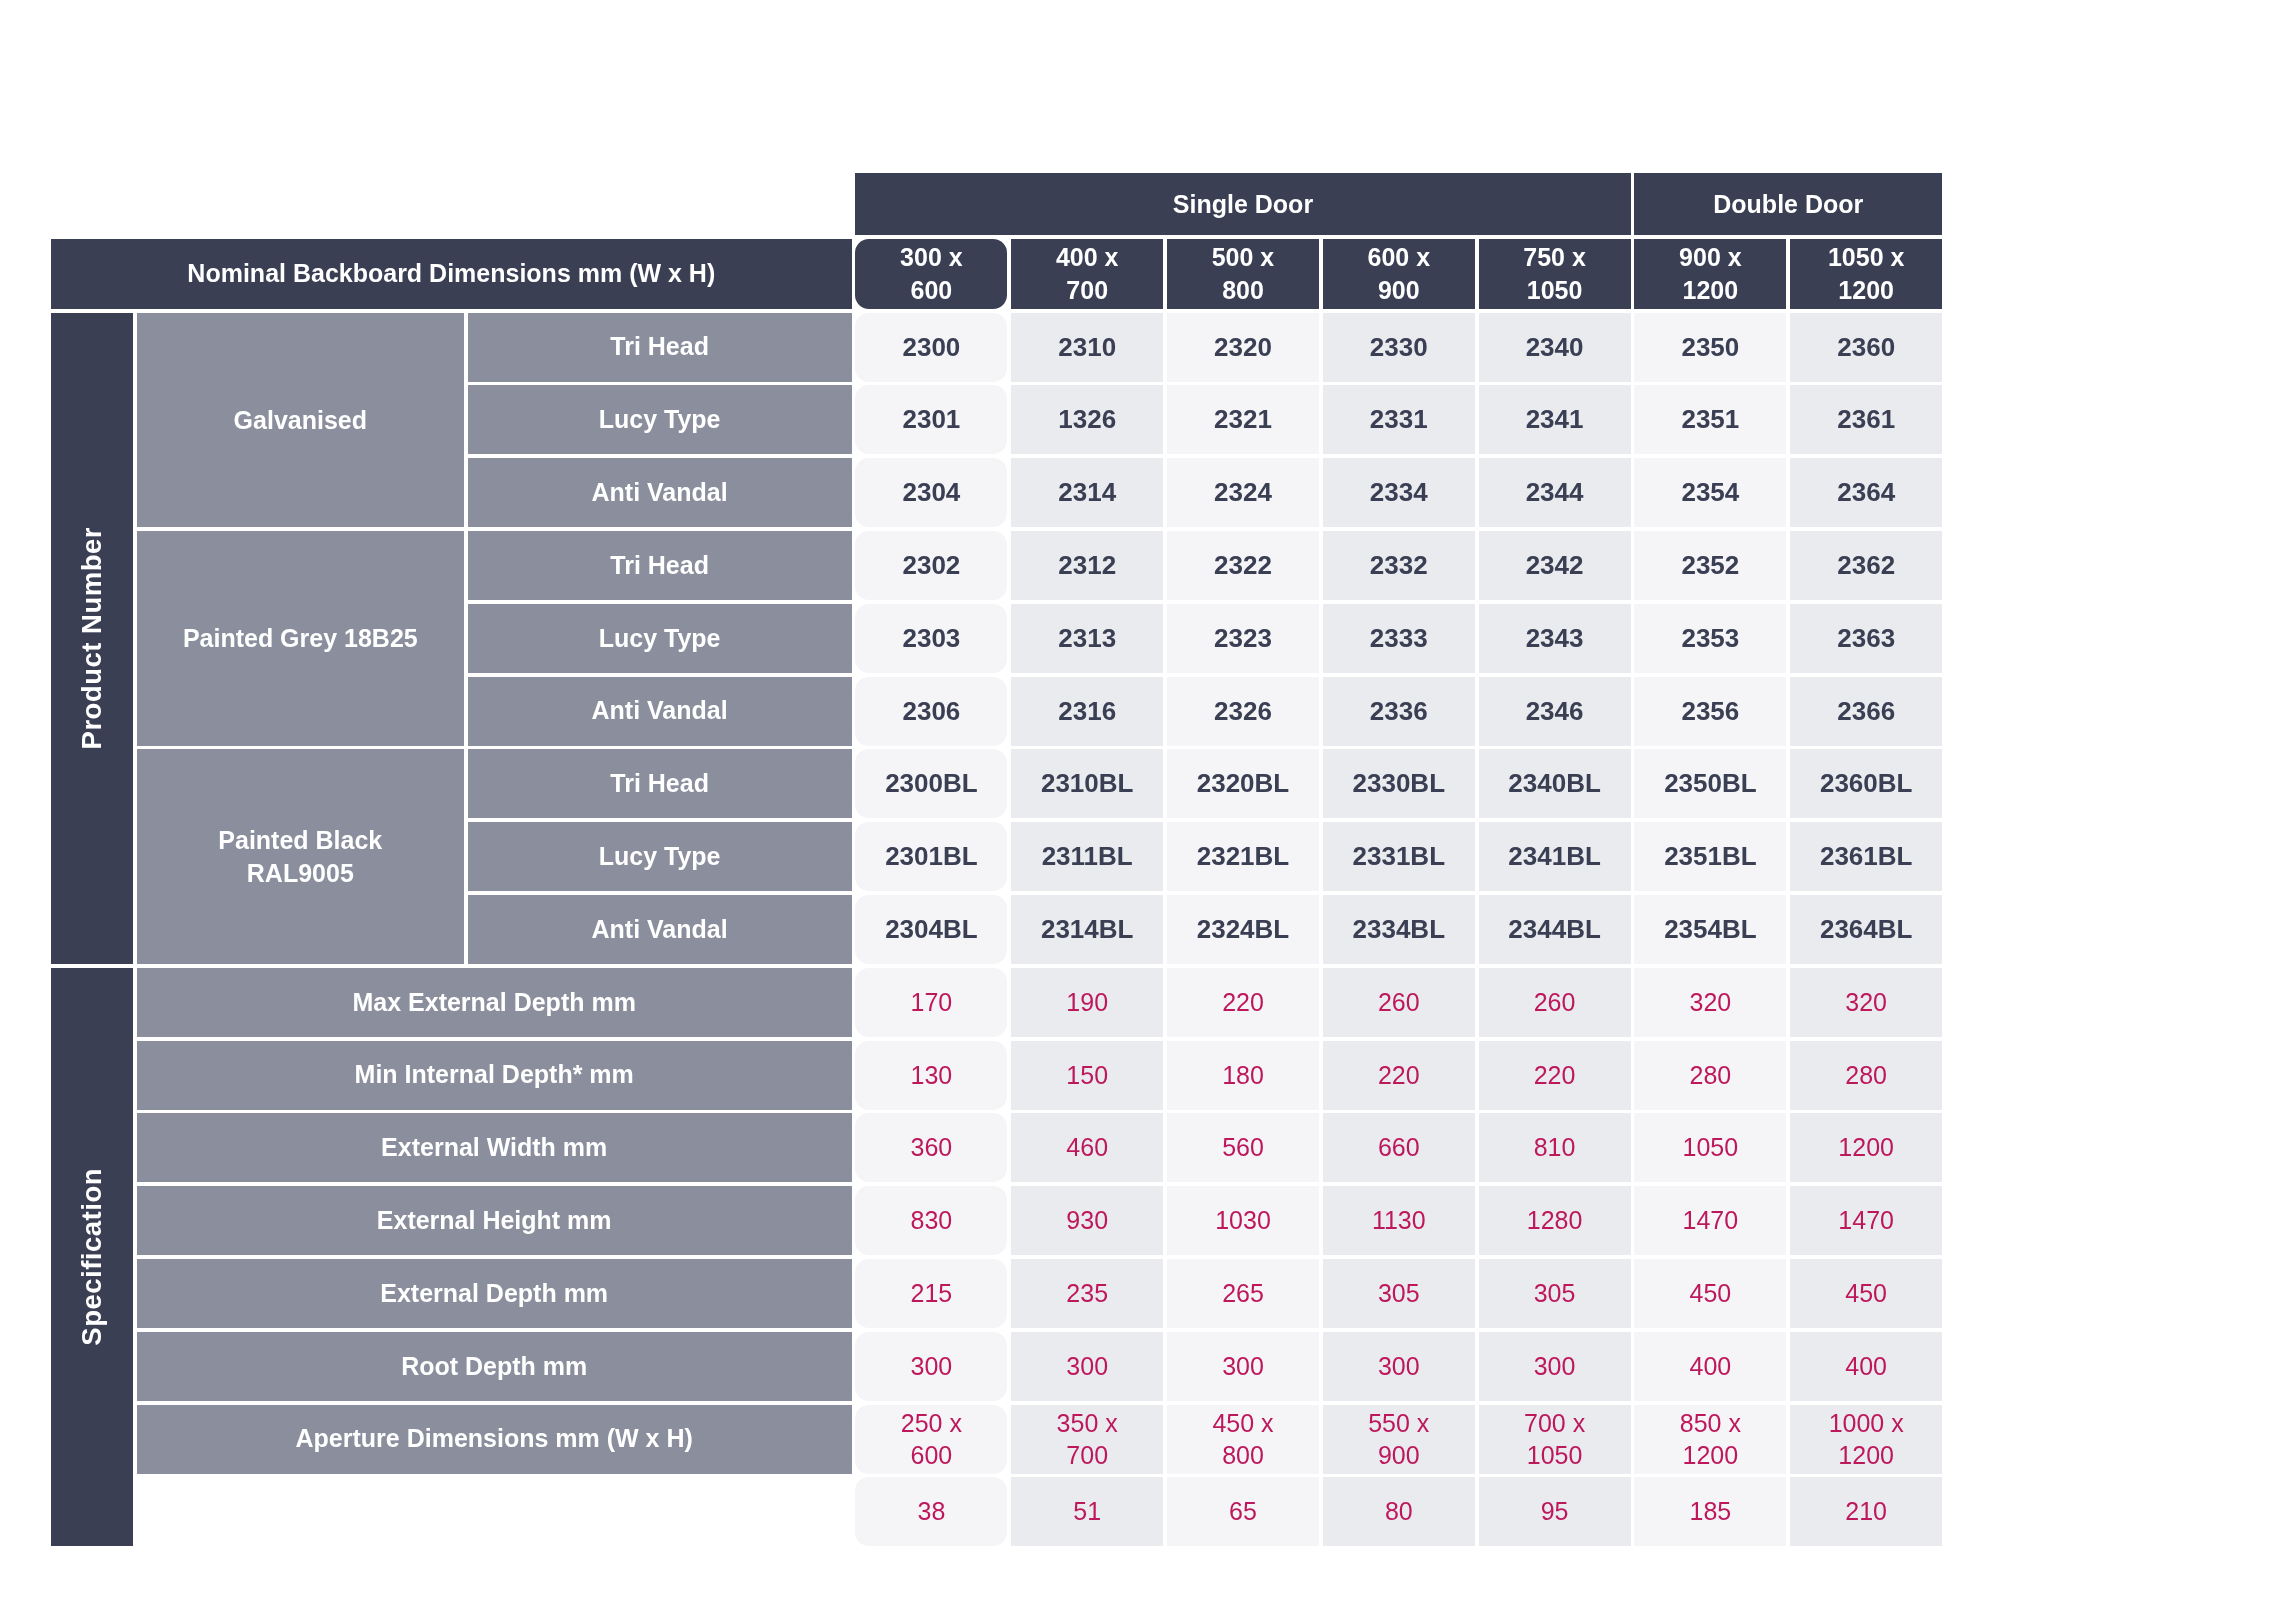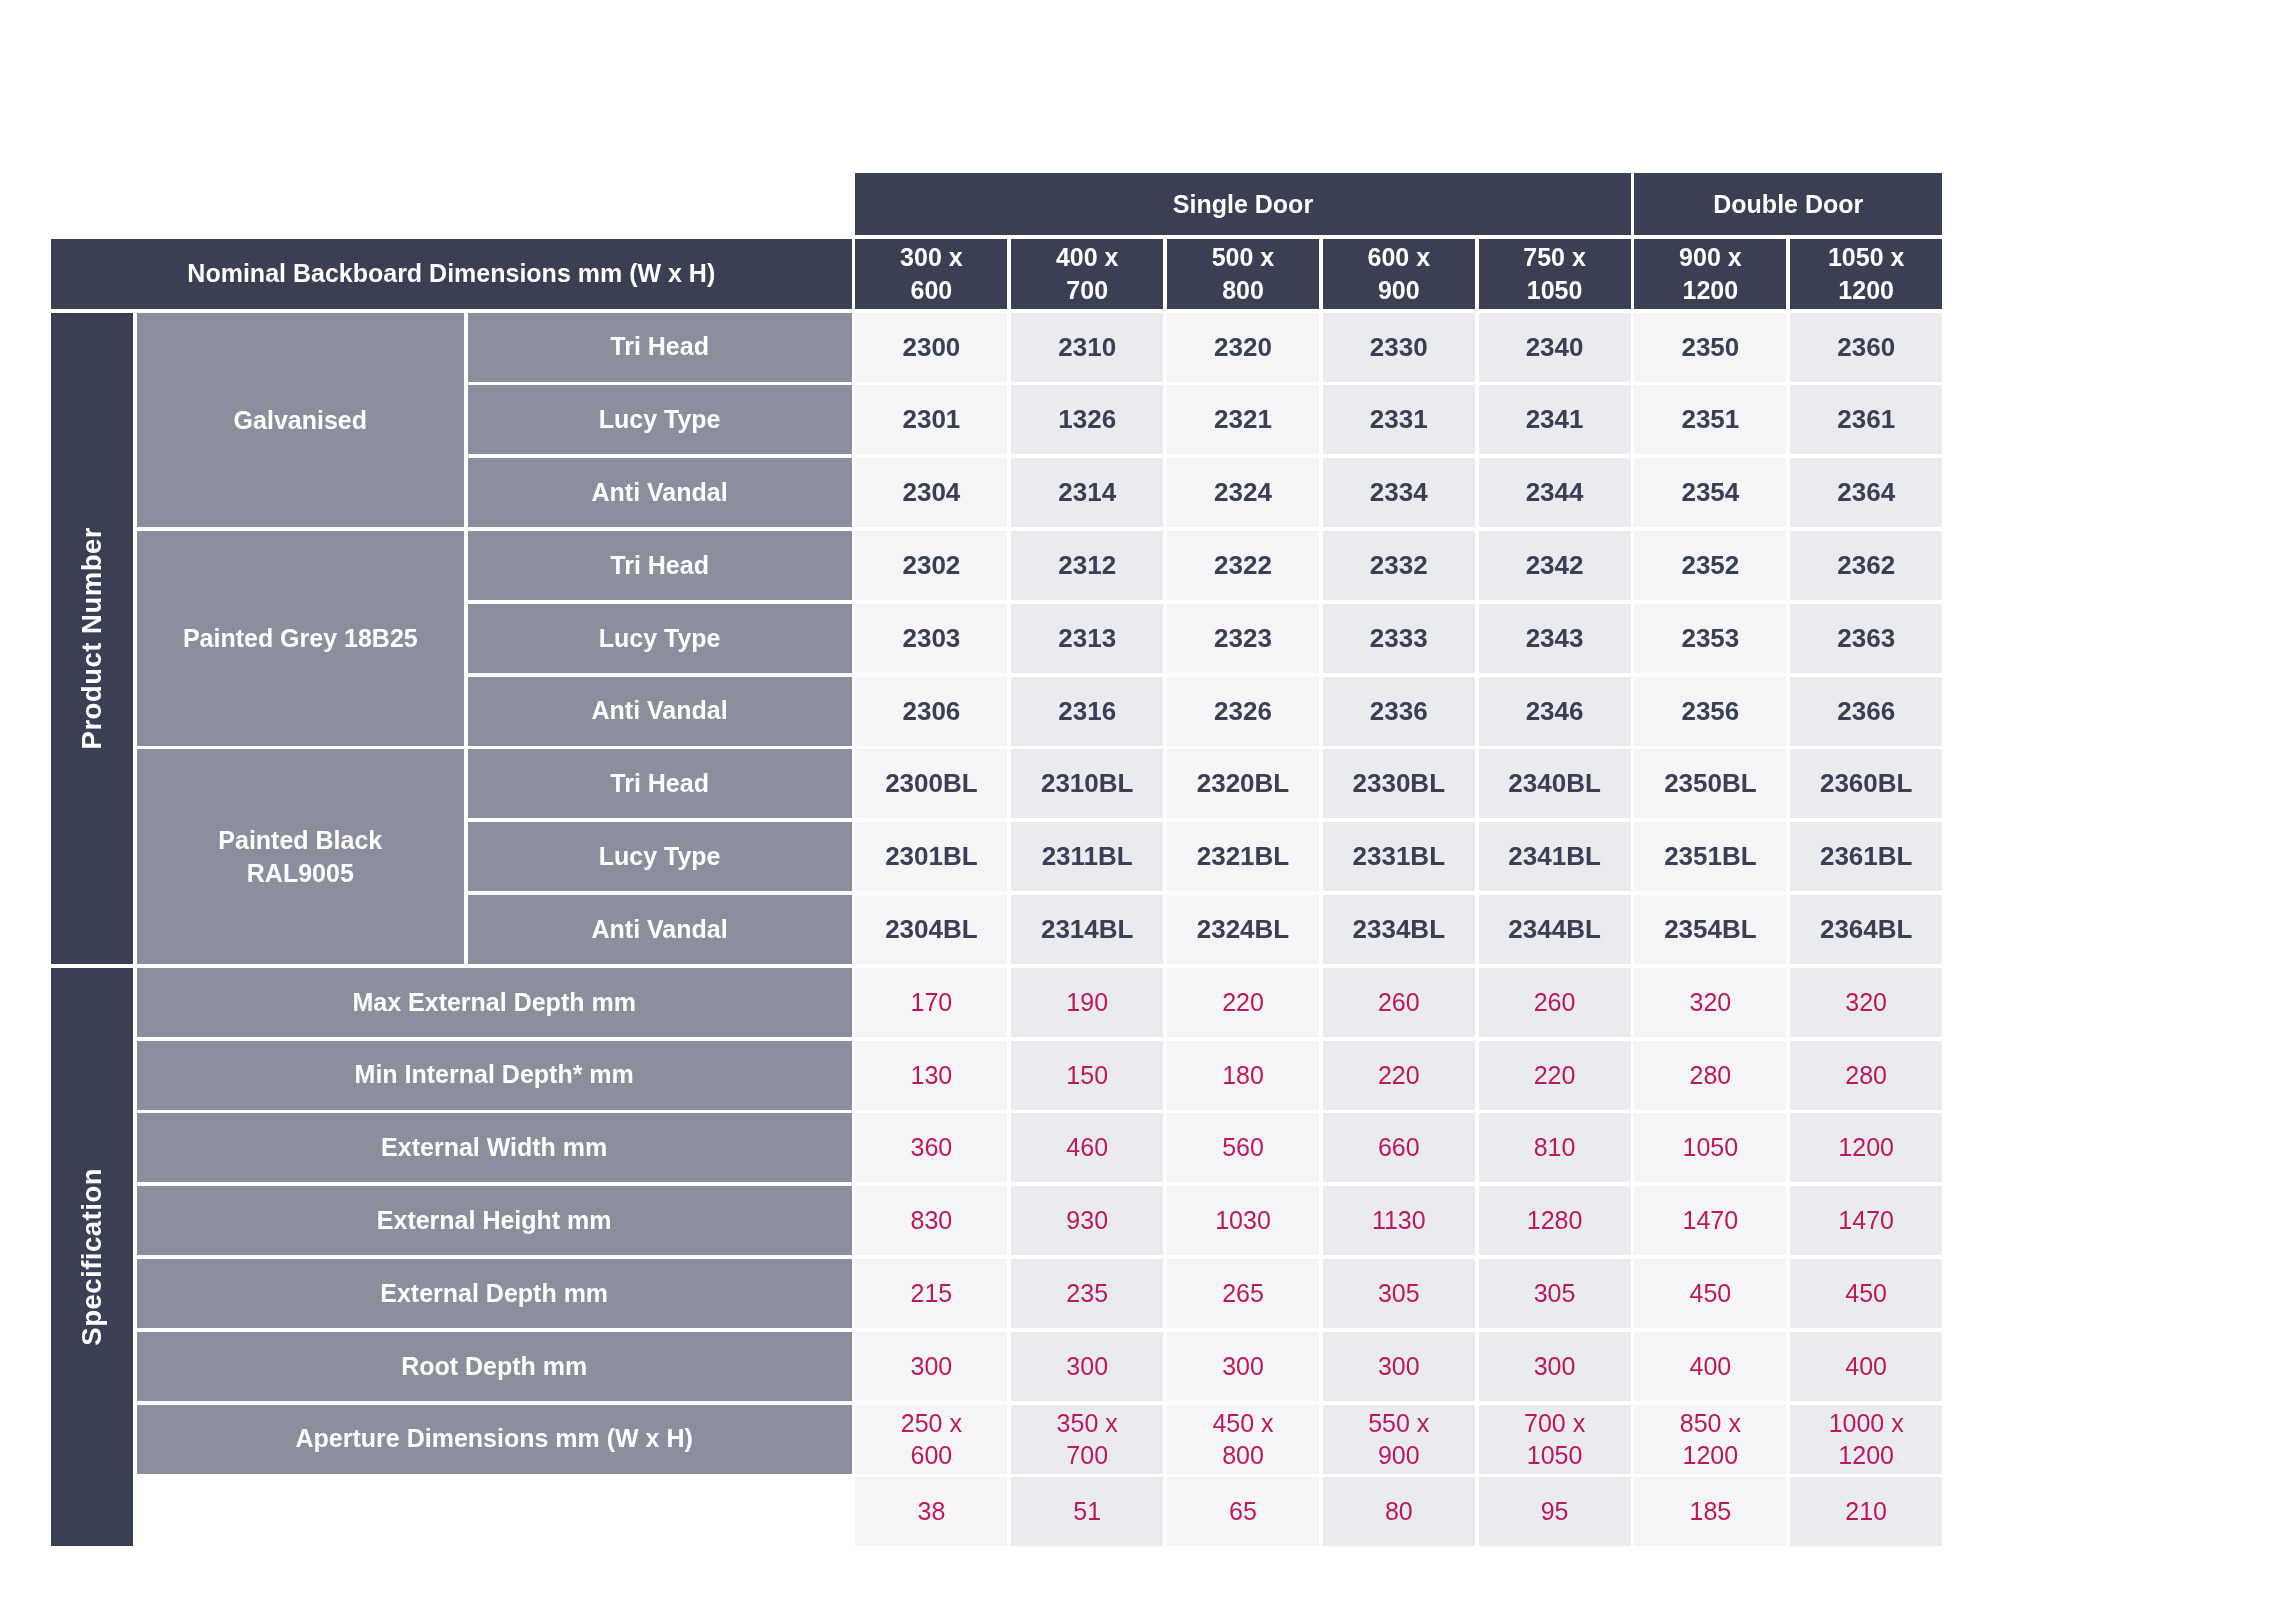--- a/index.html
+++ b/index.html
@@ -40,21 +40,21 @@
   .two-line { flex-direction: column; line-height: 1.3; }
   .two-line span { display: block; }
   .vert {
     writing-mode: vertical-rl;
     transform: rotate(180deg);
     font-size: 27.5px;
     letter-spacing: 0.5px;
   }
   
   .c1 { grid-column: 1; } .c2 { grid-column: 2; } .c3 { grid-column: 3; }
-  .c4 { grid-column: 4; } .c5 { grid-column: 5; } .c6 { grid-column: 6; }
+  .c4 { grid-column: 4; border-radius: 14px; } .c5 { grid-column: 5; } .c6 { grid-column: 6; }
   .c7 { grid-column: 7; } .c8 { grid-column: 8; } .c9 { grid-column: 9; }
   .c10 { grid-column: 10; }
   .span-single { grid-column: 4 / 9; }
   .span-double { grid-column: 9 / 11; }
   .span-corner { grid-column: 1 / 4; }
   .span-speclabel { grid-column: 2 / 4; }
   
   .r1 { grid-row: 1; } .r2 { grid-row: 2; } .r3 { grid-row: 3; }
   .r4 { grid-row: 4; } .r5 { grid-row: 5; } .r6 { grid-row: 6; }
   .r7 { grid-row: 7; } .r8 { grid-row: 8; } .r9 { grid-row: 9; }

